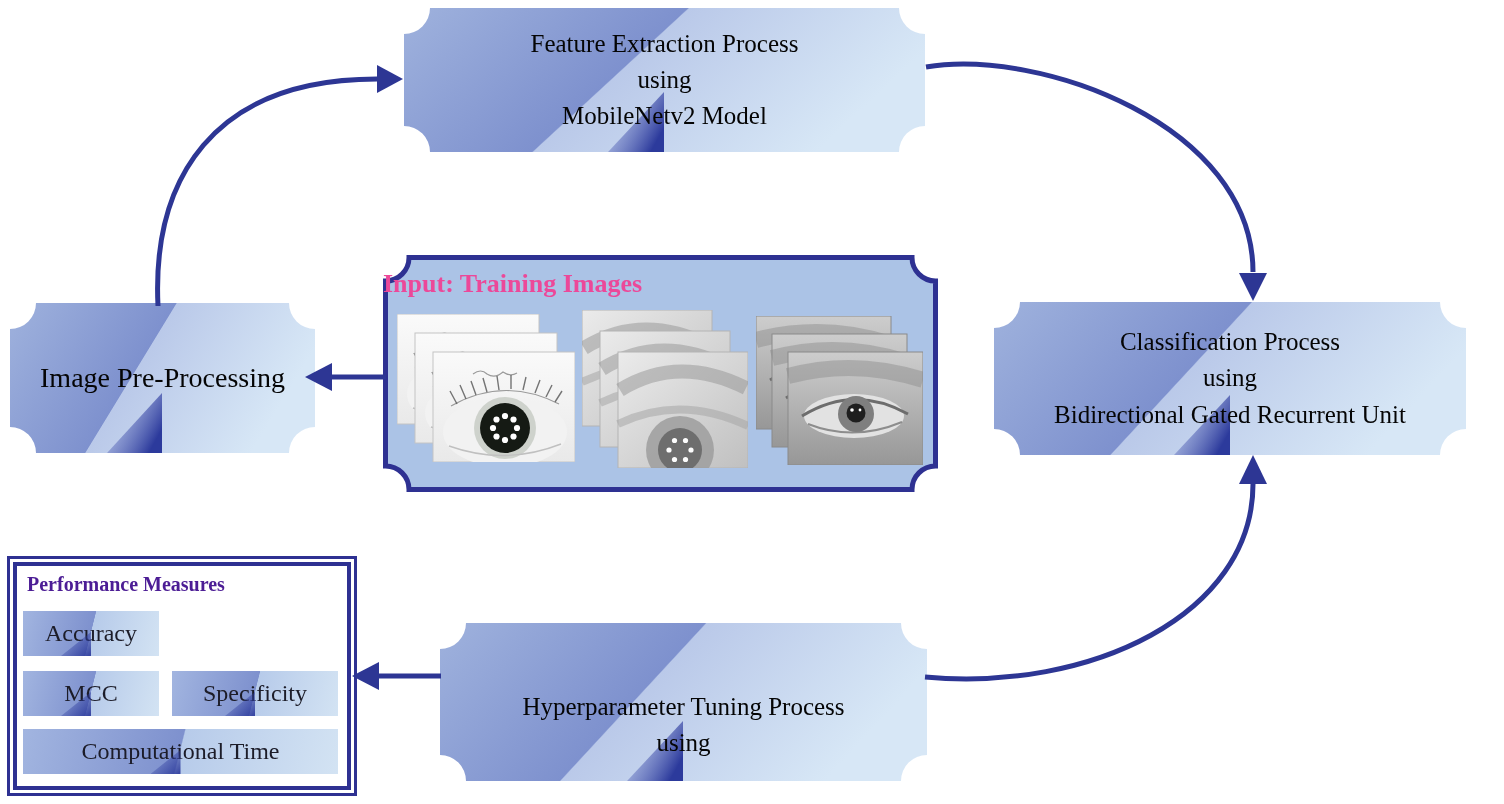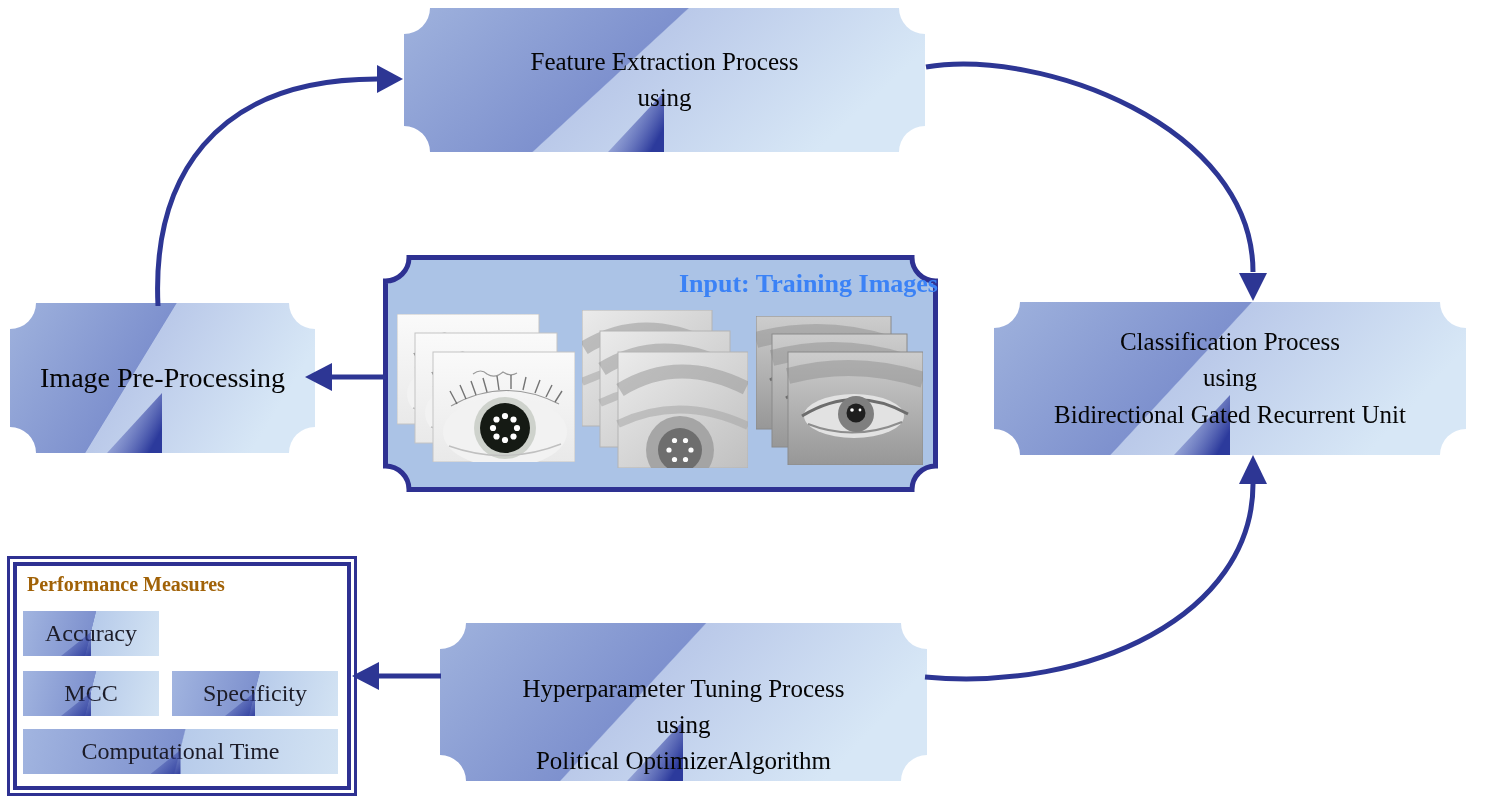--- a/index.html
+++ b/index.html
@@ -6,28 +6,28 @@
   #canvas{position:relative;width:1504px;height:804px;background:#ffffff;overflow:hidden;
           font-family:"Liberation Serif","DejaVu Serif",serif;}
   .plaque{position:absolute;text-decoration:underline;}
   .plaque svg.bg{position:absolute;left:0;top:0;}
   .plaque .txt{position:absolute;inset:0;display:flex;flex-direction:column;align-items:center;
                justify-content:center;text-align:center;color:#050505;font-size:25px;line-height:1.45;}
   .single .txt{font-size:28px;}
   
   #input-box{position:absolute;left:383px;top:255px;width:555px;height:237px;}
   #input-box svg.bg{position:absolute;left:0;top:0;}
-  #input-title{position:absolute;left:0;top:14px;width:100%;text-align:right;
-               font-weight:bold;font-size:26px;color:#3b82f6;}
+  #input-title{position:absolute;left:0;top:14px;width:100%;text-align:left;
+               font-weight:bold;font-size:26px;color:#ec4899;}
   .stack{position:absolute;}
   
   #perf-box{position:absolute;left:7px;top:556px;width:350px;height:240px;background:#fff;
             border:3px solid #2e3192;box-sizing:border-box;}
   #perf-box::before{content:"";position:absolute;inset:3px;border:4px solid #2e3192;pointer-events:none;}
-  #perf-title{position:absolute;left:17px;top:14px;font-weight:bold;font-size:20px;color:#a16207;}
+  #perf-title{position:absolute;left:17px;top:14px;font-weight:bold;font-size:20px;color:#4c1d95;}
   .chip{position:absolute;display:flex;align-items:center;justify-content:center;
         font-size:24px;color:#1c1c28;overflow:hidden;
         background:linear-gradient(104deg,#a2b5e0 0%,#7e91ce 49.6%,#b7cbea 50%,#d3e3f3 100%);}
   .chip::after{content:"";position:absolute;left:50%;bottom:0;width:30px;height:24px;
         transform:translateX(-100%);
         clip-path:polygon(100% 0,100% 100%,0 100%);
         background:linear-gradient(135deg,rgba(44,58,156,0) 15%,rgba(44,58,156,0.9) 95%);}
   #arrows{position:absolute;left:0;top:0;pointer-events:none;}
 </style>
 </head>
@@ -48,20 +48,21 @@
           <stop offset="0" stop-color="rgba(120,135,205,0)"></stop>
             <stop offset="1" stop-color="#2c3a9c"></stop>
         </linearGradient>
       </defs>
       <path d="M26,0 L495,0 A26,26 0 0 0 521,26 L521,118 A26,26 0 0 0 495,144 L26,144 A26,26 0 0 0 0,118 L0,26 A26,26 0 0 0 26,0 Z" fill="url(#gA)"></path>
       <path d="M260,84 L260,144 L204,144 Z" fill="url(#fA)"></path>
     </svg>
     <div class="txt">
       <span>Feature Extraction Process</span>
       <span>using</span>
+      <span>MobileNetv2 Model</span>
     </div>
   </div>
 
   <div class="plaque single" style="left:10px;top:303px;width:305px;height:150px">
     <svg class="bg" width="305" height="150" viewBox="0 0 305 150">
       <defs>
         <linearGradient id="gB" x1="0" y1="0" x2="1" y2="0.3">
           <stop offset="0" stop-color="#9fb2dd"></stop>
             <stop offset="0.5" stop-color="#7e91ce"></stop>
           <stop offset="0.503" stop-color="#bac9e9"></stop>
@@ -117,21 +118,20 @@
           <stop offset="0" stop-color="rgba(120,135,205,0)"></stop>
             <stop offset="1" stop-color="#2c3a9c"></stop>
         </linearGradient>
       </defs>
       <path d="M26,0 L461,0 A26,26 0 0 0 487,26 L487,132 A26,26 0 0 0 461,158 L26,158 A26,26 0 0 0 0,132 L0,26 A26,26 0 0 0 26,0 Z" fill="url(#gD)"></path>
       <path d="M243,98 L243,158 L187,158 Z" fill="url(#fD)"></path>
     </svg>
     <div class="txt">
       <span>Hyperparameter Tuning Process</span>
       <span>using</span>
-      <span>Political OptimizerAlgorithm</span>
     </div>
   </div>
 
   <div id="input-box">
     <svg class="bg" width="555" height="237" viewBox="0 0 555 237">
       <path d="M26,2.5 L529,2.5 A23.5,23.5 0 0 0 552.5,26 L552.5,211 A23.5,23.5 0 0 0 529,234.5 L26,234.5 A23.5,23.5 0 0 0 2.5,211 L2.5,26 A23.5,23.5 0 0 0 26,2.5 Z" fill="#abc3e6" stroke="#2e3192" stroke-width="5"></path>
     </svg>
     <div id="input-title">Input: Training Images</div>
   </div>
 

